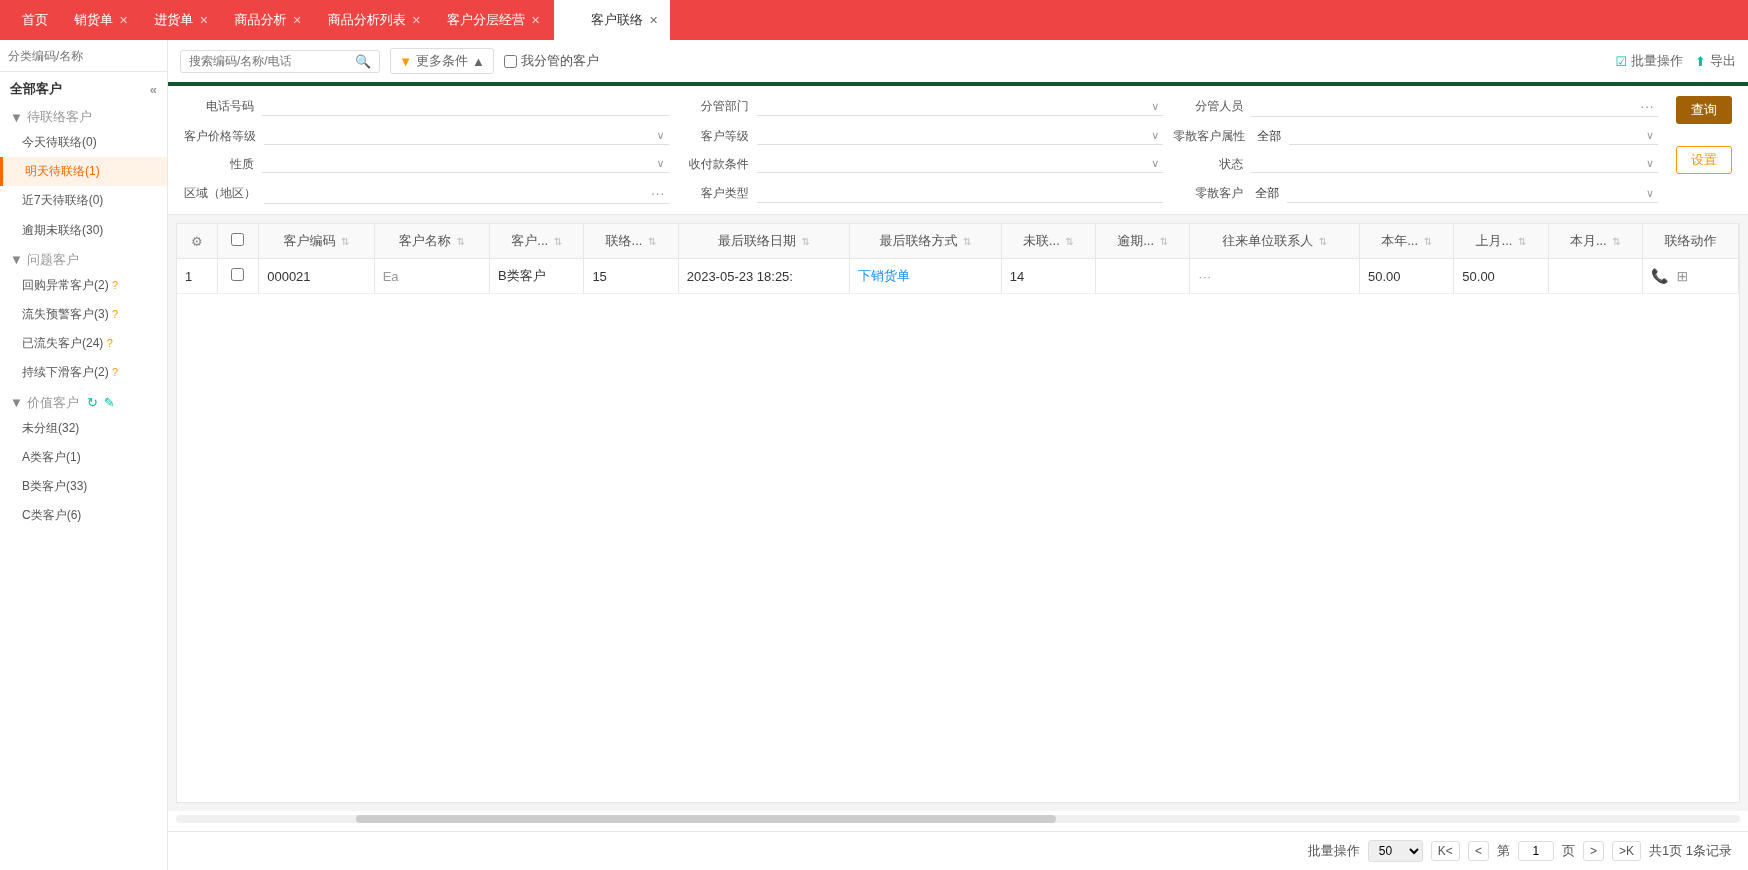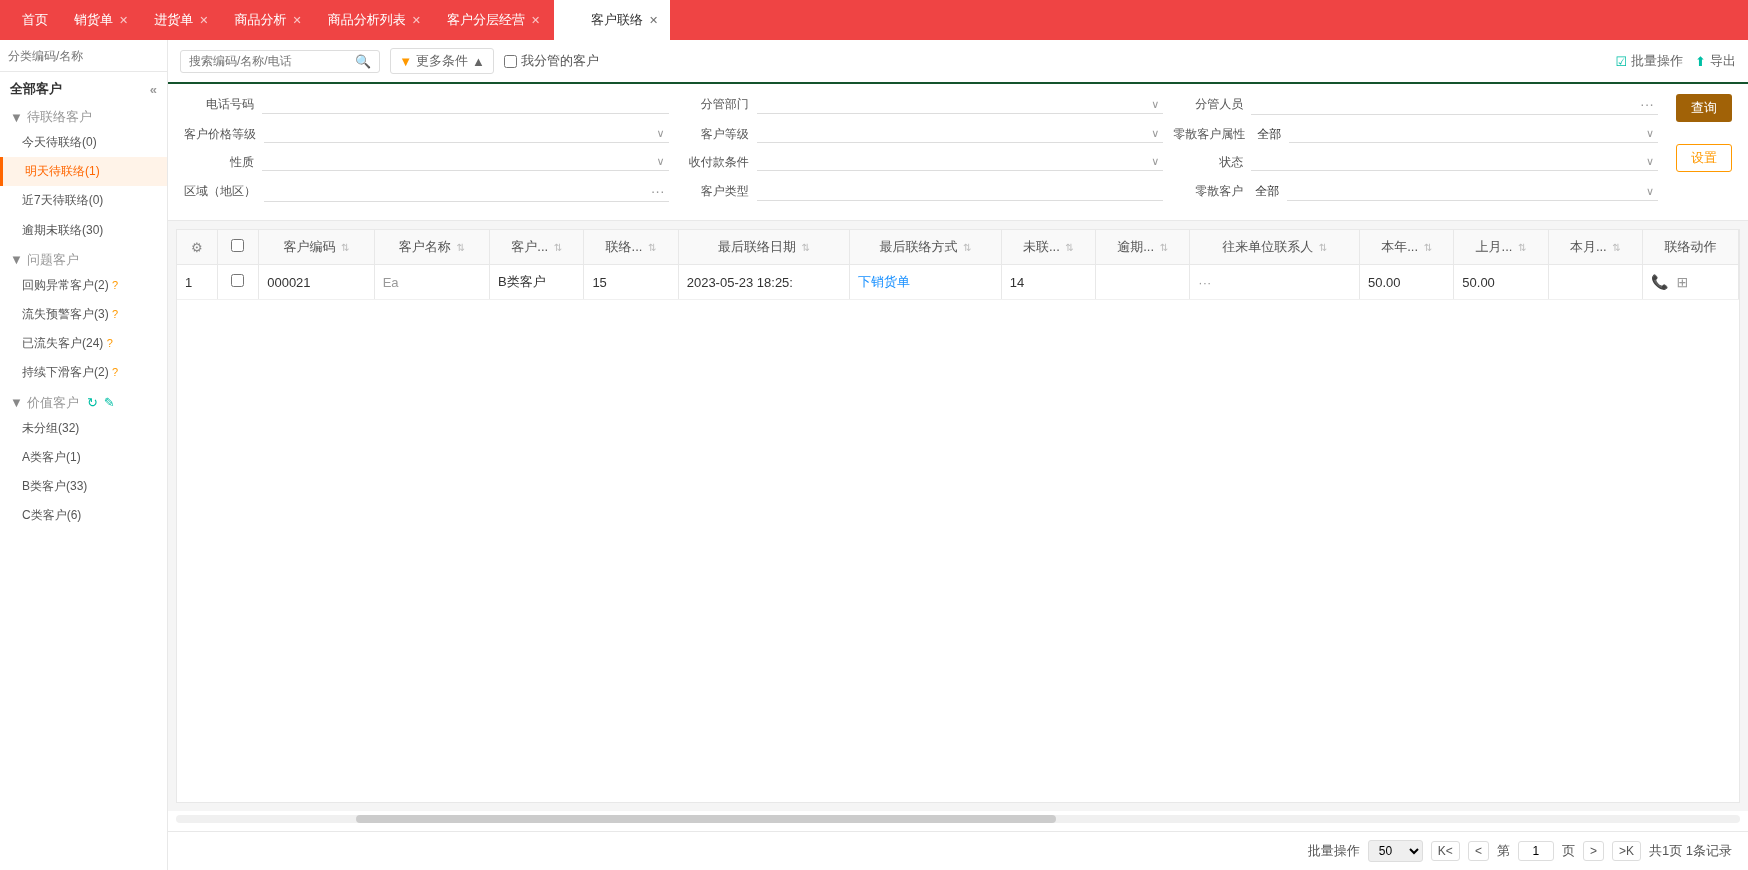--- a/index.html
+++ b/index.html
@@ -87,21 +87,21 @@
     .content-area {
       flex: 1;
       display: flex;
       flex-direction: column;
       overflow: hidden;
     }
 
     
     .search-toolbar {
       background: #fff;
-      border-bottom: 2px solid #14532d;
+      border-bottom: 4px solid #14532d;
       padding: 8px 12px;
       display: flex;
       align-items: center;
       gap: 10px;
     }
     .search-input-wrap {
       border: 1px solid #ddd;
       border-radius: 3px;
       display: flex;
       align-items: center;
@@ -156,21 +156,21 @@
       background: #fff;
       border-bottom: 1px solid #e8e8e8;
       padding: 10px 16px;
     }
     .filter-row {
       display: flex;
       align-items: center;
       gap: 10px;
       margin-bottom: 10px;
     }
-    .filter-row:last-child { margin-bottom: 8px; }
+    .filter-row:last-child { margin-bottom: 0; }
     .filter-field {
       display: flex;
       align-items: center;
       gap: 8px;
       flex: 1;
     }
     .filter-label {
       color: #555;
       white-space: nowrap;
       min-width: 70px;

